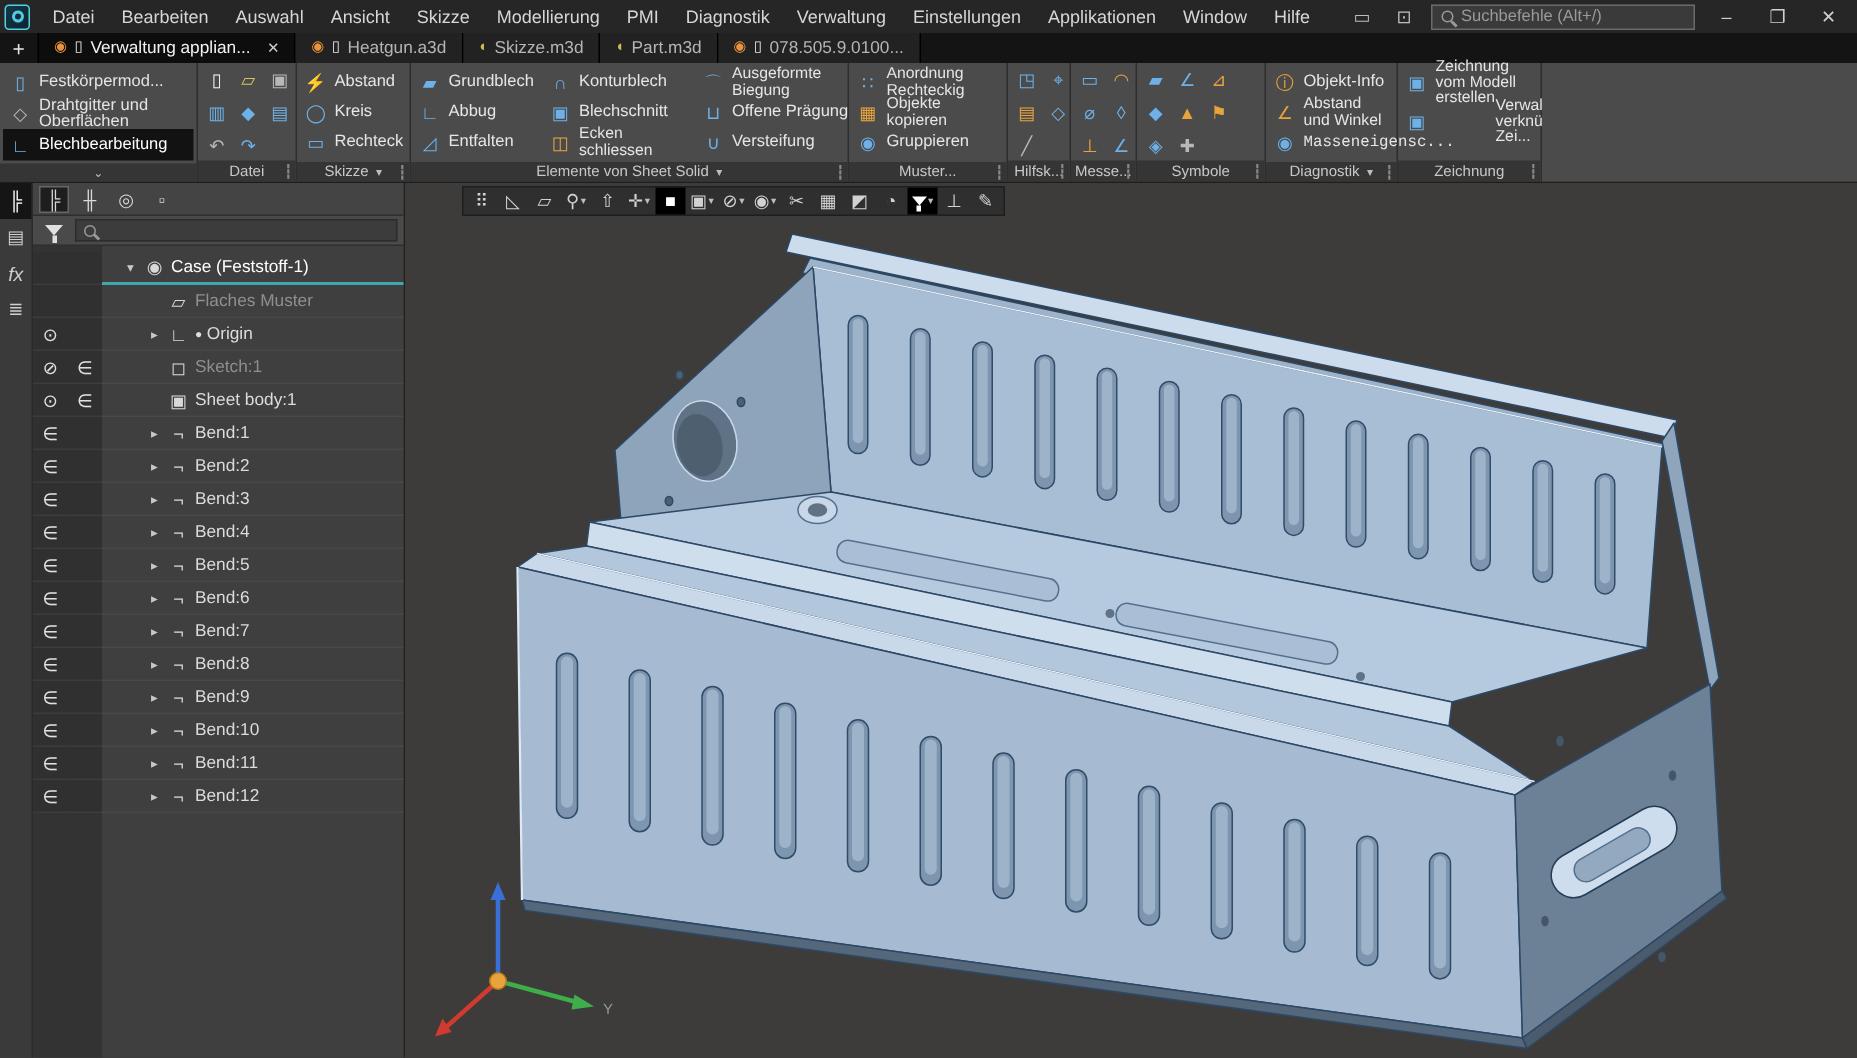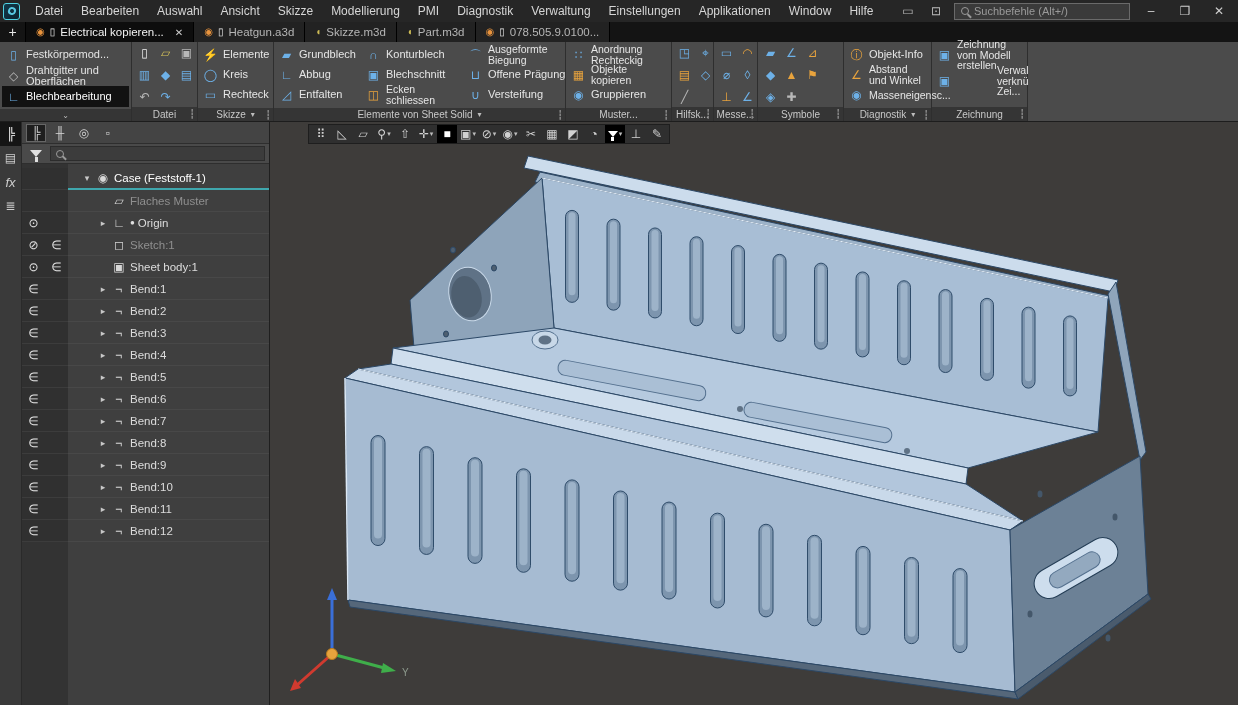--- a/index.html
+++ b/index.html
@@ -125,21 +125,21 @@
     <span class="winbtn">✕</span>
   </div>
 </div>
 
 <div class="tabbar">
   <div class="newtab">+</div>
   <div id="doctabs" style="display:flex;align-items:stretch;">
       <div class="dtab active">
         <span class="tchip tc-orange">◉</span>
         <span class="tchip tc-page">▯</span>
-        <span>Electrical kopieren...</span>
+        <span>Verwaltung applian...</span>
         <span class="close">✕</span>
       </div>
       <div class="dtab">
         <span class="tchip tc-orange">◉</span>
         <span class="tchip tc-page">▯</span>
         <span>Heatgun.a3d</span>
       </div>
       <div class="dtab">
         <span class="tchip tc-yellow">◖</span>
         <span>Skizze.m3d</span>
@@ -195,21 +195,21 @@
         <span>Datei</span>
         <span class="grip">┇</span>
       </div>
   </div>
 
   <div class="rgroup" style="width:76px;">
     <div class="gcontent">
         <div id="skizze-items" class="rcol" style="width:100%;">
           <div class="ritem">
             <span class="chip c-orange">⚡</span>
-            <span>Elemente</span>
+            <span>Abstand</span>
           </div>
           <div class="ritem">
             <span class="chip c-blue">◯</span>
             <span>Kreis</span>
           </div>
           <div class="ritem">
             <span class="chip c-blue">▭</span>
             <span>Rechteck</span>
           </div>
         </div>
@@ -354,21 +354,21 @@
           <div class="ritem">
             <span class="chip c-orange">ⓘ</span>
             <span>Objekt-Info</span>
           </div>
           <div class="ritem two">
             <span class="chip c-orange">∠</span>
             <span style="white-space: normal;">Abstand und Winkel</span>
           </div>
           <div class="ritem two">
             <span class="chip c-blue">◉</span>
-            <span style="white-space: normal;">Masseneigensc...</span>
+            <span style="white-space: normal; font-family: Liberation Mono, monospace;">Masseneigensc...</span>
           </div>
         </div>
       </div>
     <div class="glabel">
         <span>Diagnostik</span>
         <span class="dd">▾</span>
         <span class="grip">┇</span>
       </div>
   </div>
 

